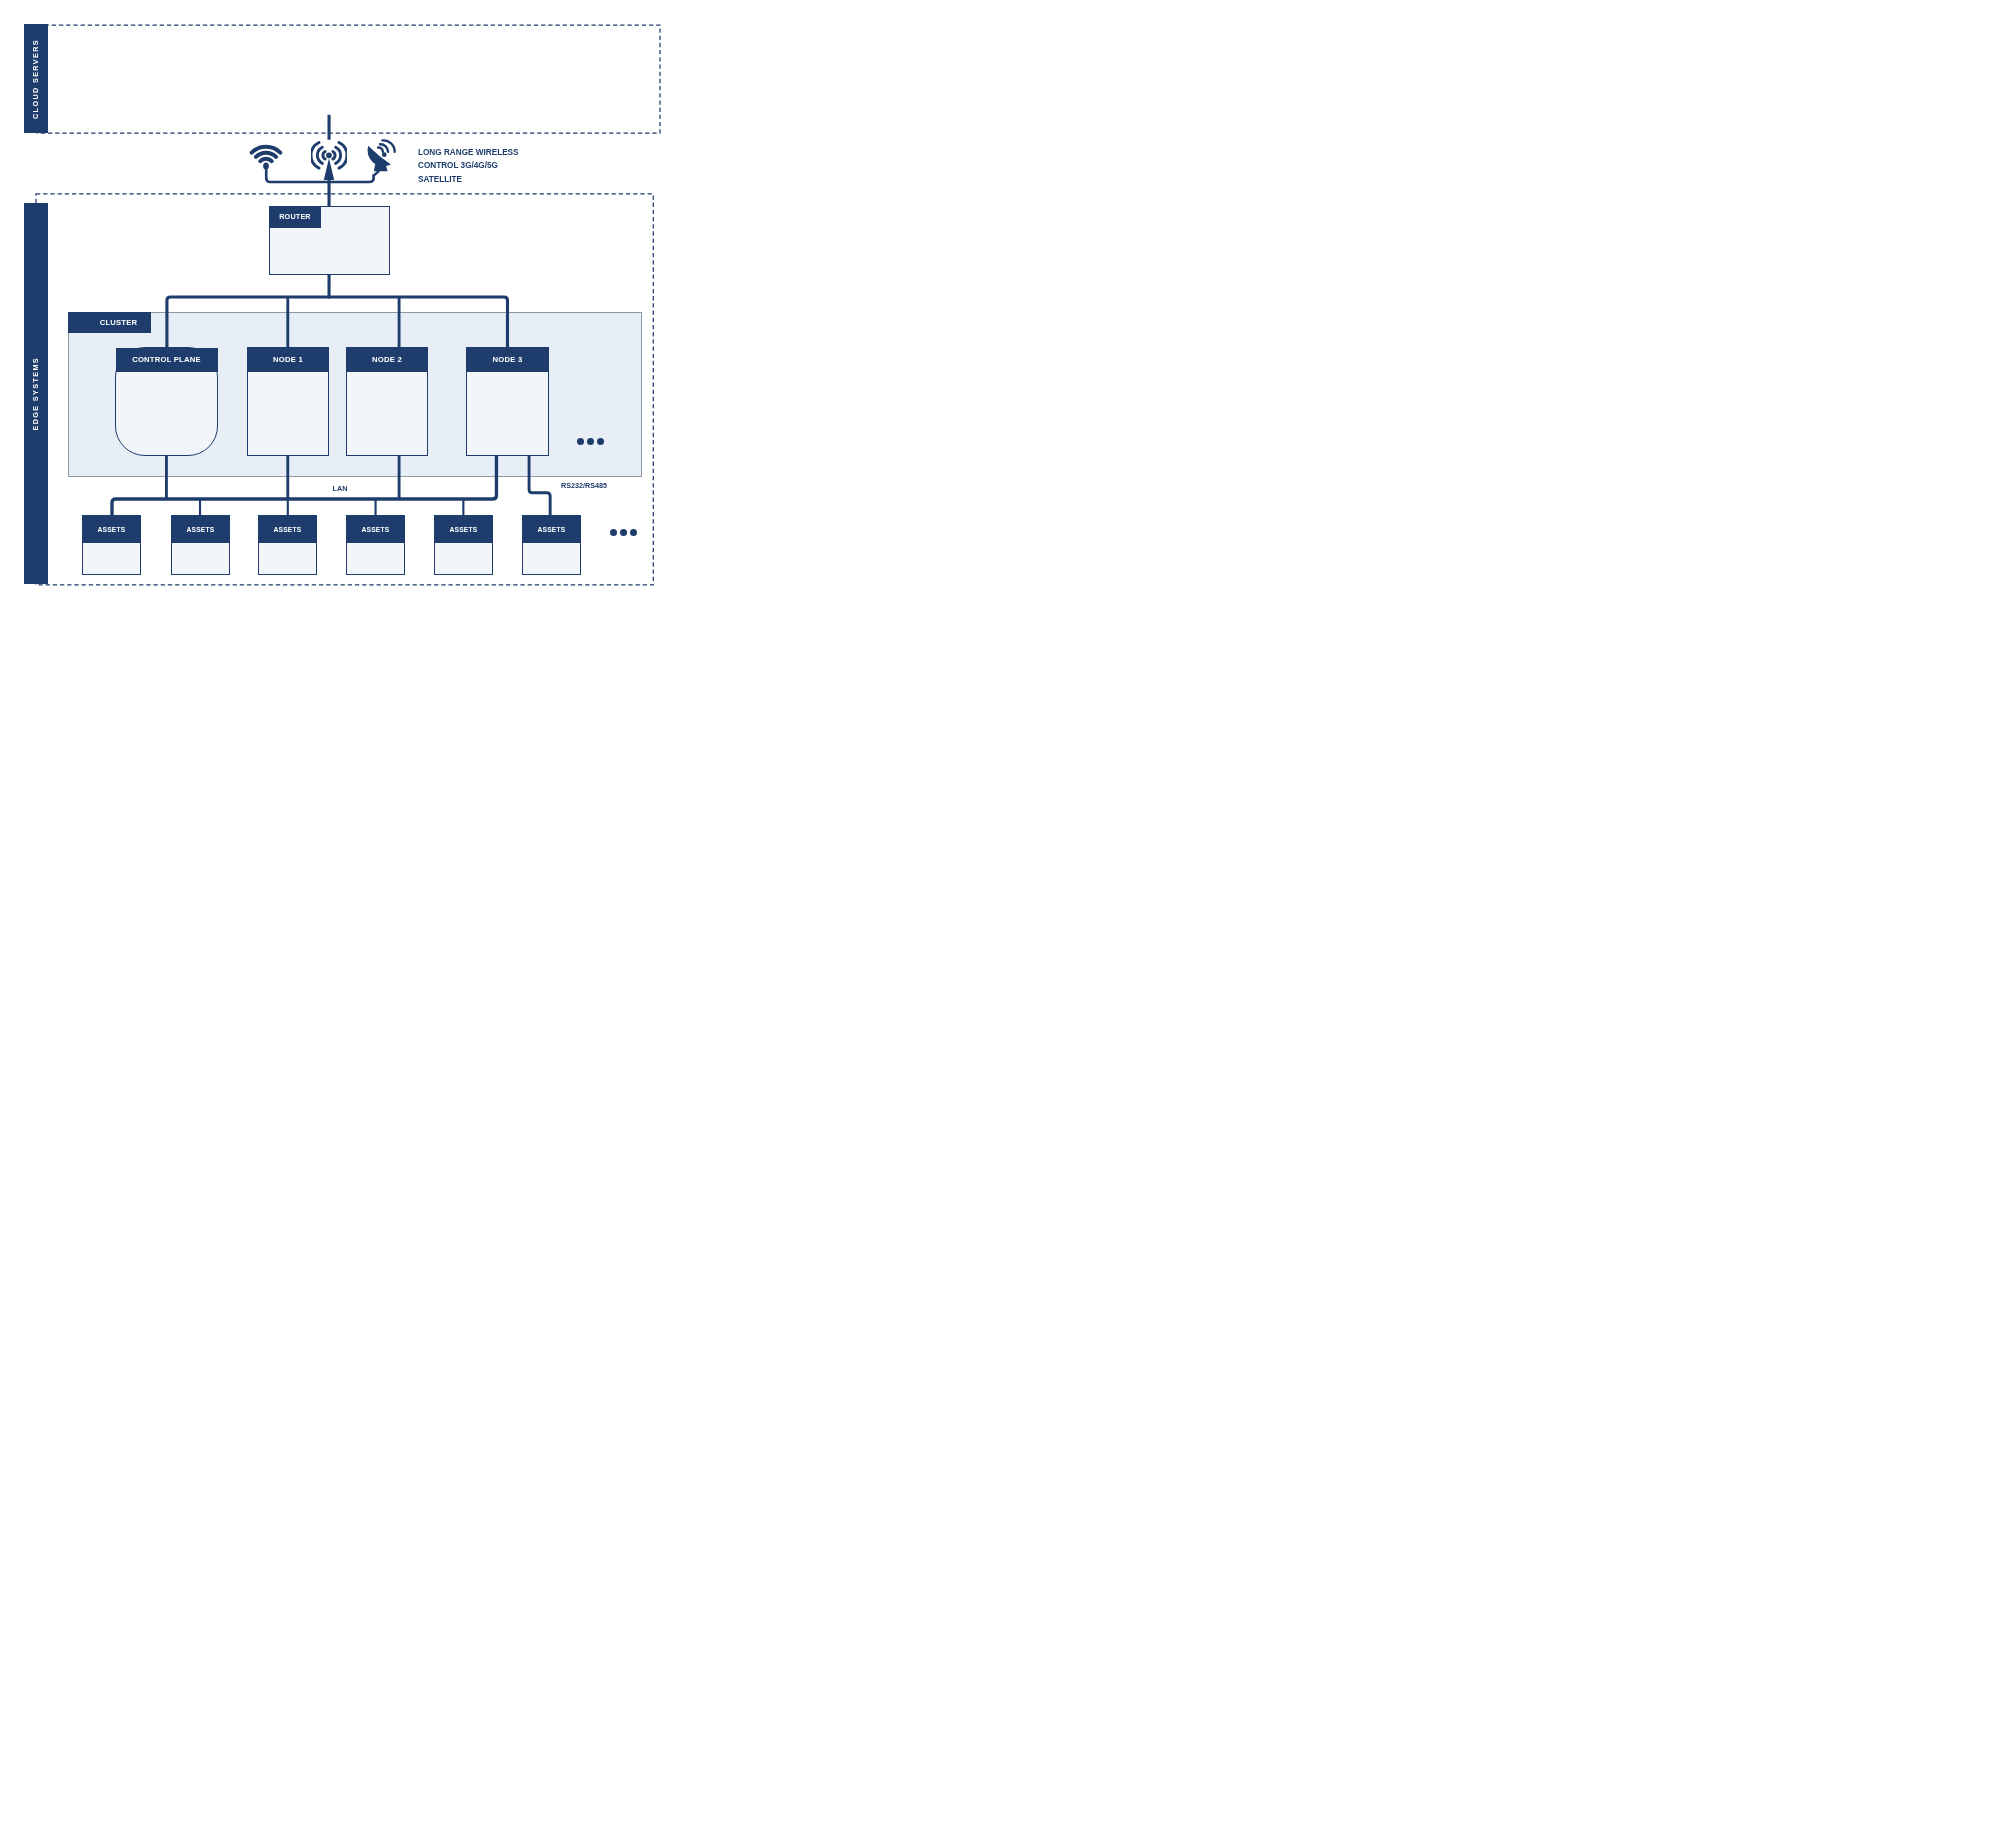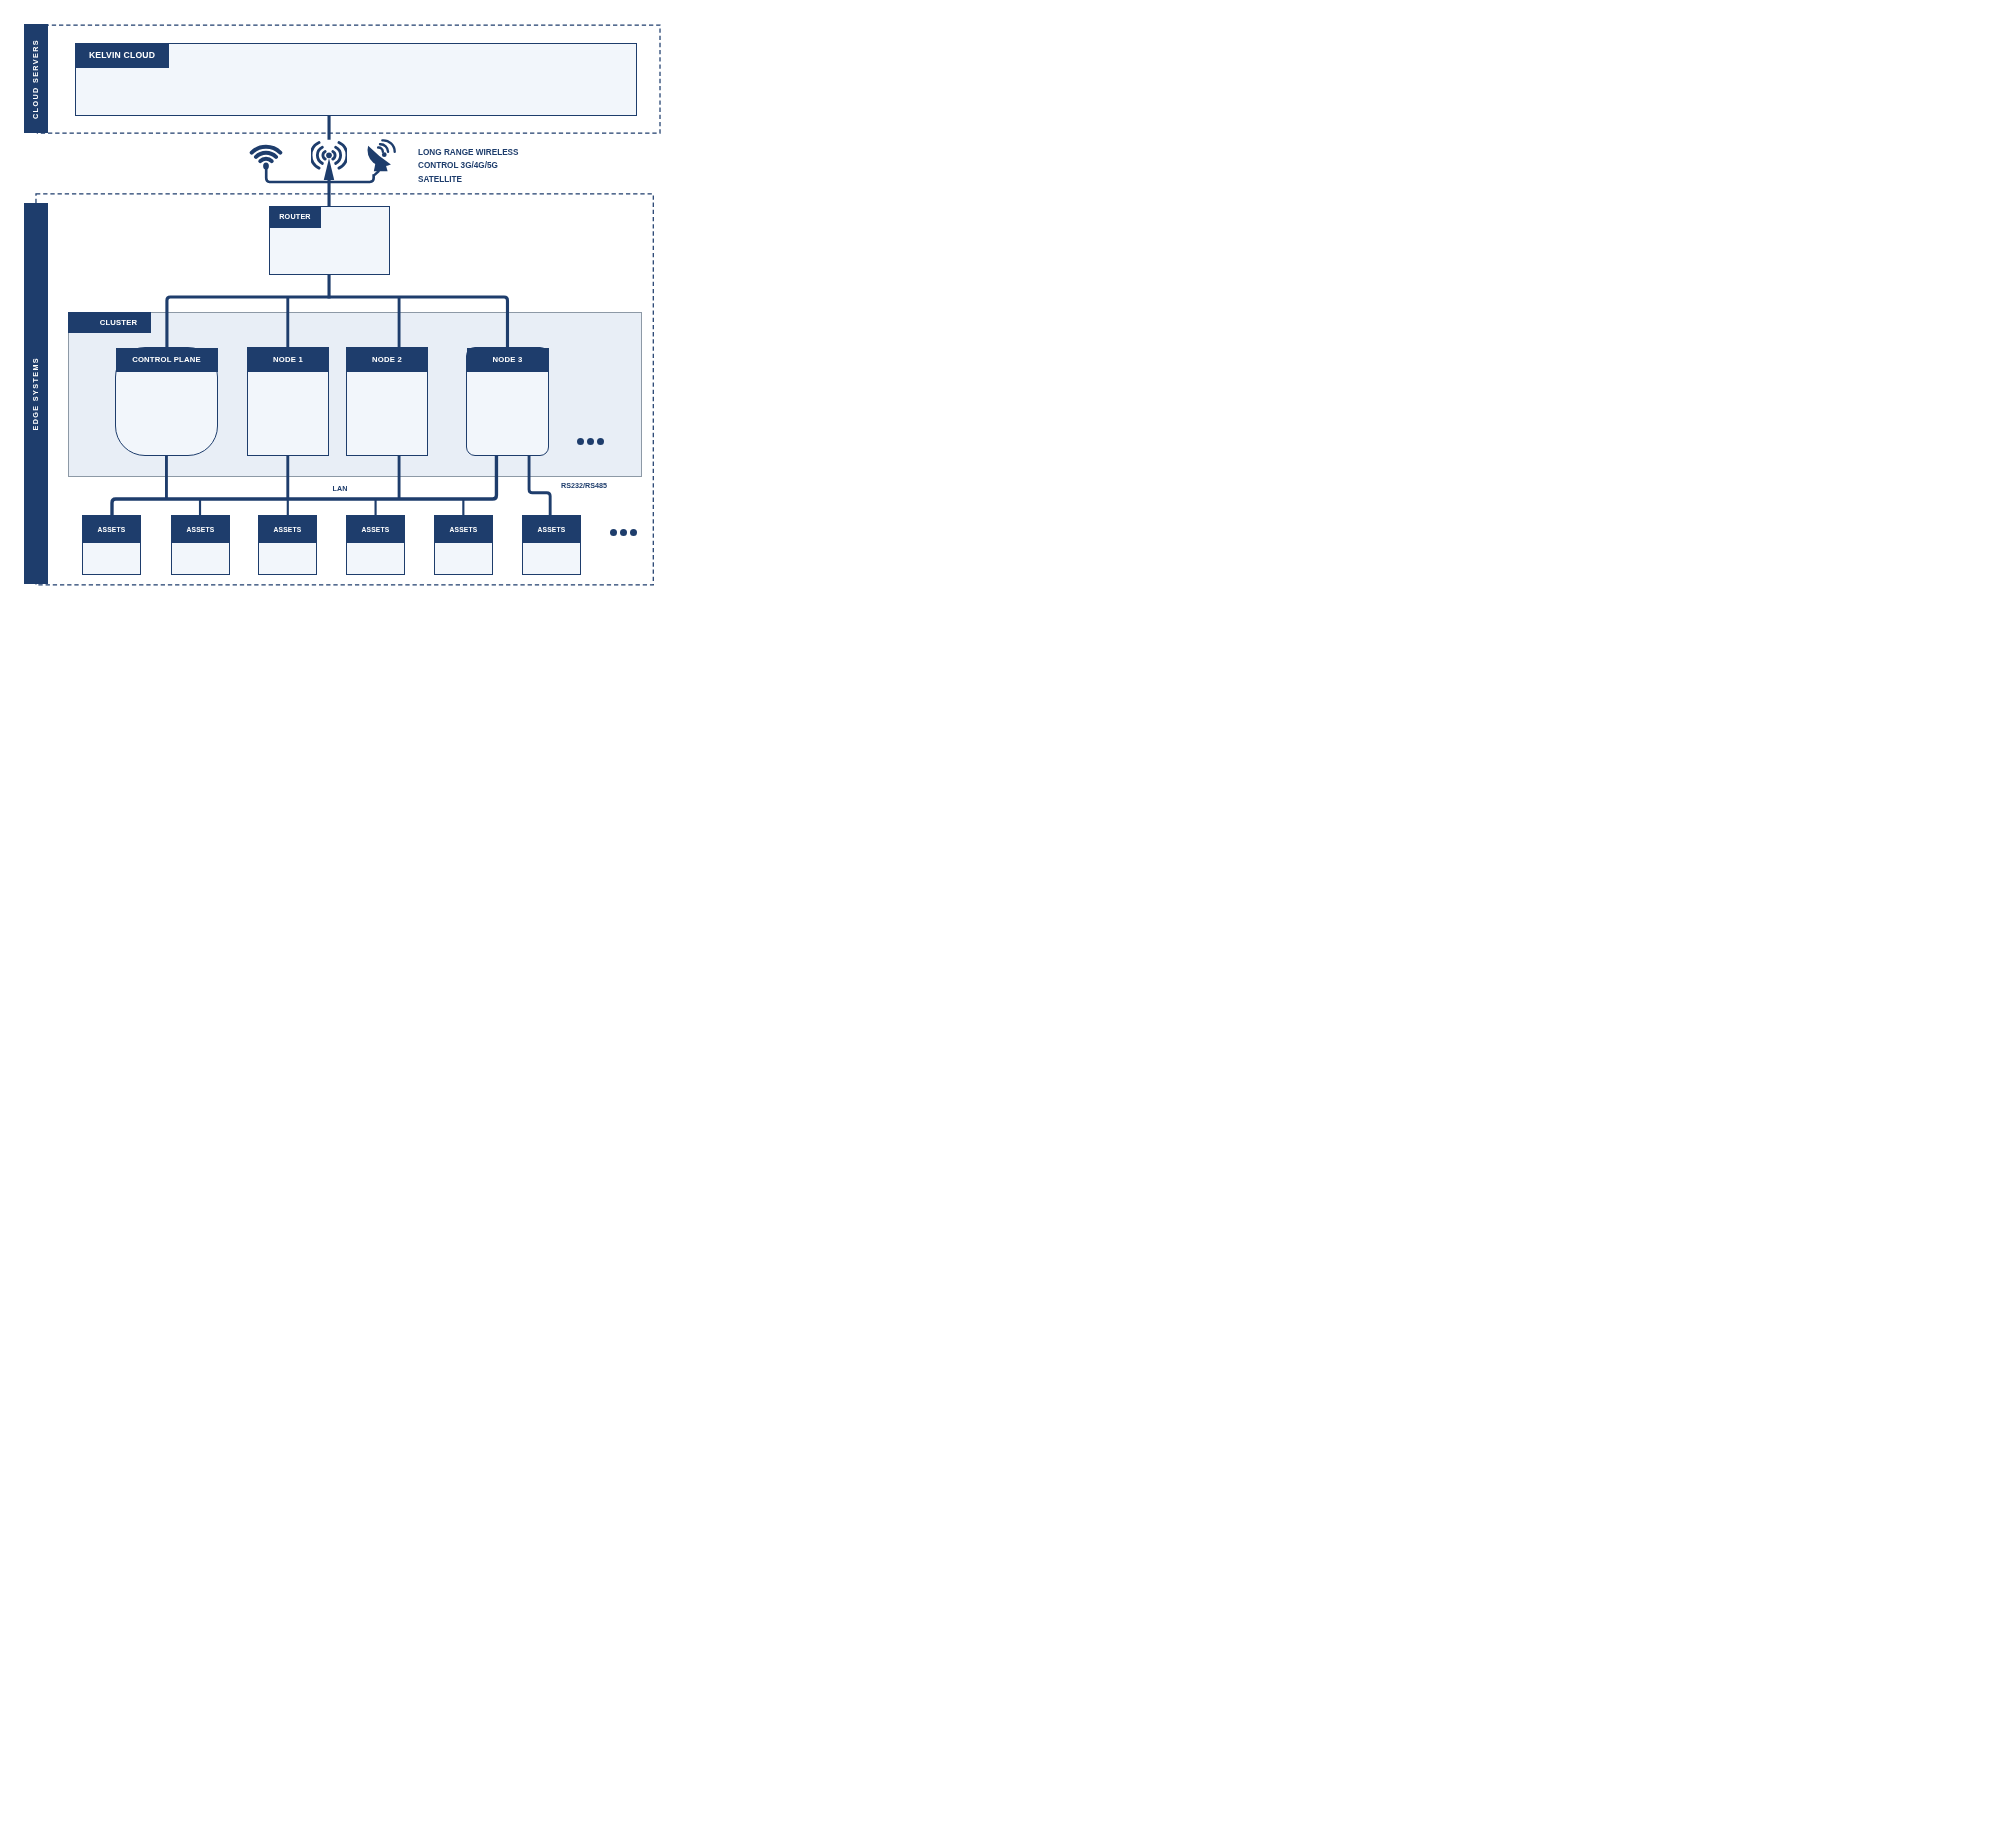--- a/index.html
+++ b/index.html
@@ -57,25 +57,20 @@
     <path class="w45" d="M600,1040 V1074"></path>
     <path class="w45" d="M783,1040 V1074"></path>
     <path class="w45" d="M966,1040 V1074"></path>
     <path class="w6" d="M1103,949 V1020 Q1103,1027 1110,1027 H1140 Q1147,1027 1147,1034 V1074"></path>
   </svg>
 
   <div class="vbar abs" style="left:23.5px;top:24px;width:24.5px;height:109px;">
     <span>CLOUD SERVERS</span>
   </div>
 
-  <div class="panel" style="left:75px;top:43px;width:562px;height:73px;">
-    <div class="tab" style="width:94px;height:24.5px;font-size:8.6px;">
-      <span>KELVIN CLOUD</span>
-    </div>
-  </div>
 
   <div class="abs icon" style="left:246px;top:139px;width:40px;height:32px;">
     <svg width="40" height="32" viewBox="0 0 84 66">
       <path class="st" stroke-width="8.5" d="M12,28 A43,43 0 0 1 72,28"></path>
       <path class="st" stroke-width="8.5" d="M21,37 A30,30 0 0 1 63,37"></path>
       <path class="st" stroke-width="8.5" d="M30,46 A17,17 0 0 1 54,46"></path>
       <ellipse class="fl" cx="42" cy="56" rx="6" ry="7.5"></ellipse>
     </svg>
   </div>
 
@@ -132,21 +127,21 @@
   <div class="nbox" style="left:247px;top:347px;width:82px;height:109px;">
     <div class="nhead" style="height:24.5px;font-size:7.7px;">
       <span>NODE 1</span>
     </div>
   </div>
   <div class="nbox" style="left:346px;top:347px;width:82px;height:109px;padding-left:32px;">
     <div class="nhead" style="height:24.5px;font-size:7.7px;">
       <span>NODE 2</span>
     </div>
   </div>
-  <div class="nbox" style="left:466px;top:347px;width:83px;height:109px;border-radius:9px;">
+  <div class="nbox" style="left:466px;top:347px;width:83px;height:109px;">
     <div class="nhead" style="height:24.5px;font-size:7.7px;">
       <span>NODE 3</span>
     </div>
   </div>
 
   <div class="dots" style="left:577px;top:438px;">
     <div class="dot"></div>
     <div class="dot"></div>
     <div class="dot"></div>
   </div>

